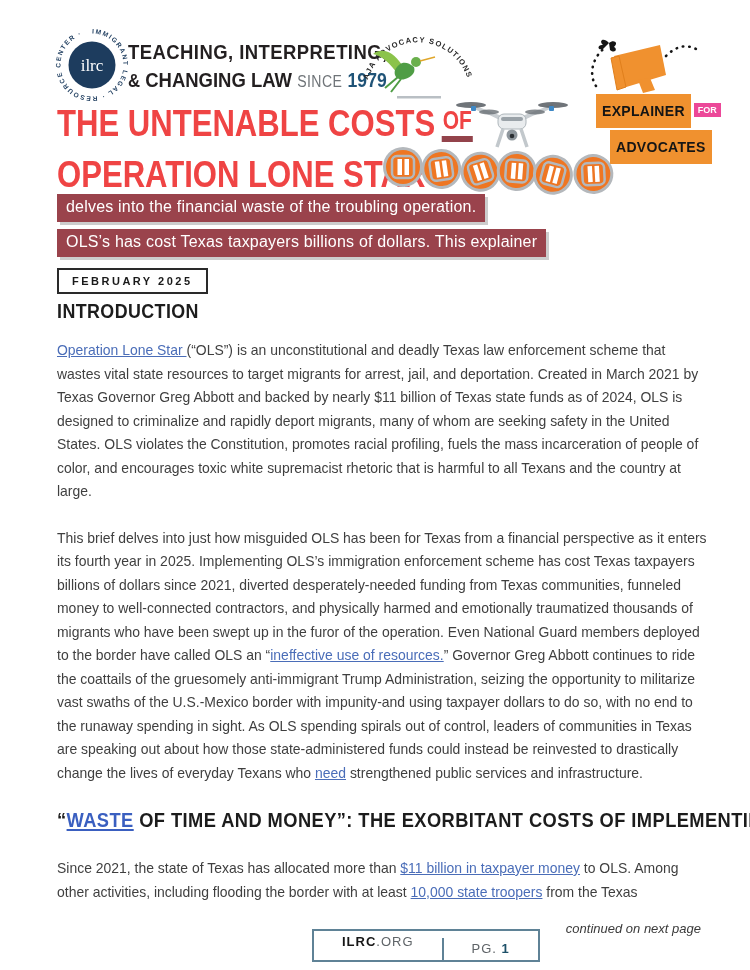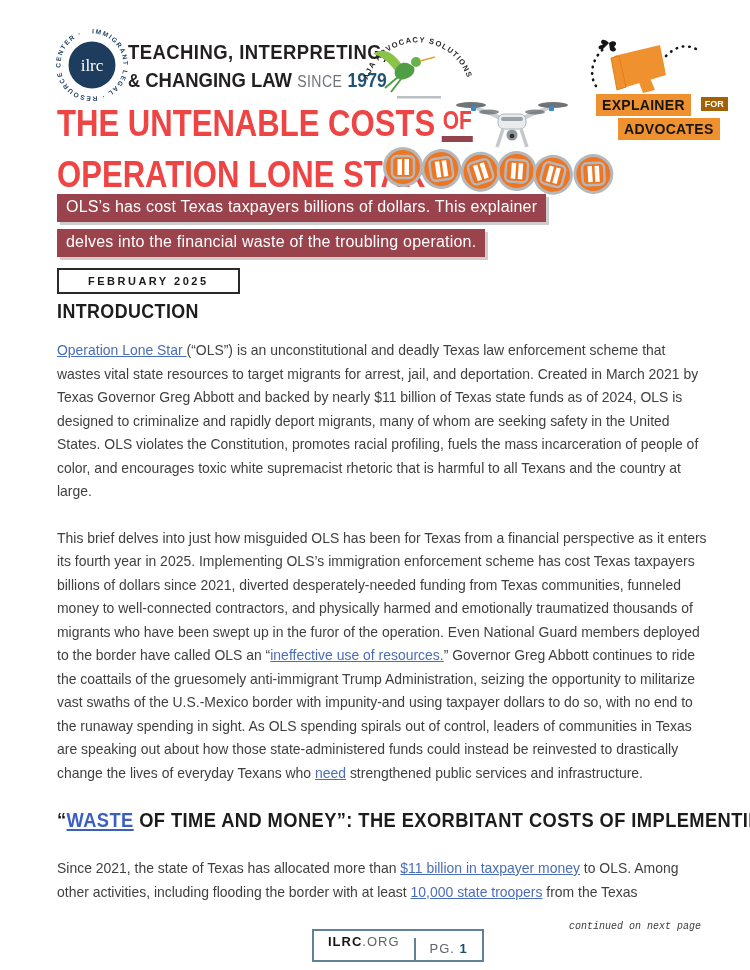--- a/index.html
+++ b/index.html
@@ -18,25 +18,25 @@
             transform:scaleX(.88); transform-origin:0 0; }
   .tag-amp { font-weight:600; font-size:19px; }
   .tag-bold { font-weight:800; }
   .tag-since { font-size:16px; color:#6f7478; font-weight:400; letter-spacing:.5px; }
   .tag-year { font-size:20px; font-weight:800; color:#1f5377; }
   .partner-logo { position:absolute; left:352px; top:24px; }
   .badge-art { position:absolute; left:586px; top:34px; }
   .badge-labels { position:absolute; left:596px; top:94px; width:104px; }
   .badge-row1 { white-space:nowrap; }
   .badge-orange { display:inline-block; background:#f0912f; color:#151515;
-      font-weight:800; font-size:14px; padding:3px 6px; letter-spacing:.3px; }
-  .badge-black { display:inline-block; background:#a16207; color:#ffffff;
-      font-weight:800; font-size:9px; padding:2px 4px; margin-left:10px;
+      font-weight:800; font-size:14px; padding:9px 6px; letter-spacing:.3px; }
+  .badge-black { display:inline-block; background:#ec4899; color:#ffffff;
+      font-weight:800; font-size:9px; padding:2px 4px; margin-left:3px;
       vertical-align:3px; border-bottom:2px solid #ffffff; }
-  .badge-row2 { margin-top:2px; margin-left:22px; }
+  .badge-row2 { margin-top:2px; margin-left:14px; }
   
   .title-block { position:absolute; left:57px; top:103px; color:#ef4444; }
   .title-line { font-size:37px; font-weight:800; white-space:nowrap;
       transform:scaleX(.84); transform-origin:0 0; letter-spacing:0; }
   .title-line2 { margin-top:5px; }
   .title-of { display:inline-block; font-size:25px; margin-left:8px;
       transform:translateY(-7px); border-bottom:6px solid #93434b; padding:0 1px 1px; }
   .drone { position:absolute; left:455px; top:96px; }
   .coins-row { position:absolute; left:386px; top:146px; white-space:nowrap; }
   .coin { display:inline-block; width:42px; height:42px; margin-left:-4px; }
@@ -45,38 +45,38 @@
   .coin.c3 { transform:rotate(-18deg) translateY(5px); }
   .coin.c4 { transform:rotate(4deg)  translateY(4px); }
   .coin.c5 { transform:rotate(15deg) translateY(8px); }
   .coin.c6 { transform:rotate(-3deg) translateY(7px); }
   
   .subtitle { position:absolute; left:57px; top:194px; }
   .sub-bar { display:table; background:#9a434c; color:#fff; font-size:16px;
       padding:4px 9px 6px; margin-bottom:7px; letter-spacing:.2px;
       box-shadow:3px 3px 0 #cdcdcd; }
   .date-badge { position:absolute; left:57px; top:268px; display:inline-block;
-      border:2px solid #2a2a2a; padding:5px 29px; font-size:11px; font-weight:800;
+      border:2px solid #2a2a2a; padding:5px 13px; font-size:11px; font-weight:800;
       letter-spacing:2.5px; color:#1a1a1a; background:#fff; }
   
   .content { position:absolute; left:57px; top:299px; width:713px; }
   h2.sec { display:inline-block; font-size:21px; font-weight:800; color:#1c1c1c;
       letter-spacing:.5px; white-space:nowrap;
       transform:scaleX(.85); transform-origin:0 0; margin:0 0 15px 0; }
   h2.sec-waste { font-size:21px; transform:scaleX(.87); margin:1px 0 24px 0; }
   .content p { width:705px; font-size:15px; line-height:23.5px; color:#3f3f3f;
       transform:scaleX(.93); transform-origin:0 0; margin:0 0 23px 0; }
   a.link, .content a { color:#4a6db8; text-decoration:underline; cursor:pointer; }
   h2 a.link { color:#3a5fc0; }
   
   .continued { position:absolute; right:49px; top:921px; font-style:italic;
-      font-size:10px; color:#3a3a3a;font-family:Liberation Mono, monospace; }
+      font-size:13px; color:#3a3a3a; }
   .footer-box { position:absolute; left:312px; top:929px; display:inline-flex;
       border:2px solid #5f8296; background:#fff; font-size:13px; letter-spacing:1px; }
-  .fcell { padding:3px 14px 4px; white-space:nowrap; }
+  .fcell { padding:3px 28px 4px; white-space:nowrap; }
   .fcell + .fcell { border-left:2px solid #5f8296;margin-top:7px; }
   .f-bold { font-weight:800; color:#161616; }
   .f-gray { color:#5f6468; }
   .f-num  { font-weight:800; color:#1d5068; }
 </style>
 </head>
 <body>
 
 <div class="page">
 
@@ -197,22 +197,22 @@
           <rect x="22.5" y="13" width="4.5" height="16" fill="#ffffff"></rect>
         </svg></span><span class="coin c6"><svg viewBox="0 0 42 42">
           <circle cx="21" cy="21" r="20" fill="#b4b8bc"></circle>
           <circle cx="21" cy="21" r="17" fill="#ee7623"></circle>
           <rect x="10" y="10" width="22" height="22" rx="5" fill="none" stroke="#b4b8bc" stroke-width="2.5"></rect>
           <rect x="15.5" y="13" width="4.5" height="16" fill="#ffffff"></rect>
           <rect x="22.5" y="13" width="4.5" height="16" fill="#ffffff"></rect>
         </svg></span></div>
 
   <div class="subtitle">
+    <div class="sub-bar">delves into the financial waste of the troubling operation.</div>
     <div class="sub-bar">OLS’s has cost Texas taxpayers billions of dollars. This explainer</div>
-    <div class="sub-bar">delves into the financial waste of the troubling operation.</div>
   </div>
 
   <div class="date-badge">FEBRUARY 2025</div>
 
   <div class="content">
     <h2 class="sec">INTRODUCTION</h2><br>
     <p><a class="link" href="#">Operation Lone Star </a><span>(“OLS”) is an unconstitutional and deadly Texas law enforcement scheme that wastes vital state resources to target migrants for arrest, jail, and deportation. Created in March 2021 by Texas Governor Greg Abbott and backed by nearly $11 billion of Texas state funds as of 2024, OLS is designed to criminalize and rapidly deport migrants, many of whom are seeking safety in the United States. OLS violates the Constitution, promotes racial profiling, fuels the mass incarceration of people of color, and encourages toxic white supremacist rhetoric that is harmful to all Texans and the country at large.</span></p>
     <p><span>This brief delves into just how misguided OLS has been for Texas from a financial perspective as it enters its fourth year in 2025. Implementing OLS’s immigration enforcement scheme has cost Texas taxpayers billions of dollars since 2021, diverted desperately-needed funding from Texas communities, funneled money to well-connected contractors, and physically harmed and emotionally traumatized thousands of migrants who have been swept up in the furor of the operation. Even National Guard members deployed to the border have called OLS an “</span><a class="link" href="#">ineffective use of resources.</a><span>” Governor Greg Abbott continues to ride the coattails of the gruesomely anti-immigrant Trump Administration, seizing the opportunity to militarize vast swaths of the U.S.-Mexico border with impunity-and using taxpayer dollars to do so, with no end to the runaway spending in sight. As OLS spending spirals out of control, leaders of communities in Texas are speaking out about how those state-administered funds could instead be reinvested to drastically change the lives of everyday Texans who </span><a class="link" href="#">need</a><span> strengthened public services and infrastructure.</span></p>
     <h2 class="sec sec-waste"><span>“</span><a class="link" href="#">WASTE</a><span> OF TIME AND MONEY”: THE EXORBITANT COSTS OF IMPLEMENTING OLS</span></h2><br>
     <p><span>Since 2021, the state of Texas has allocated more than </span><a class="link" href="#">$11 billion in taxpayer money</a><span> to OLS. Among other activities, including flooding the border with at least </span><a class="link" href="#">10,000 state troopers</a><span> from the Texas</span></p>

